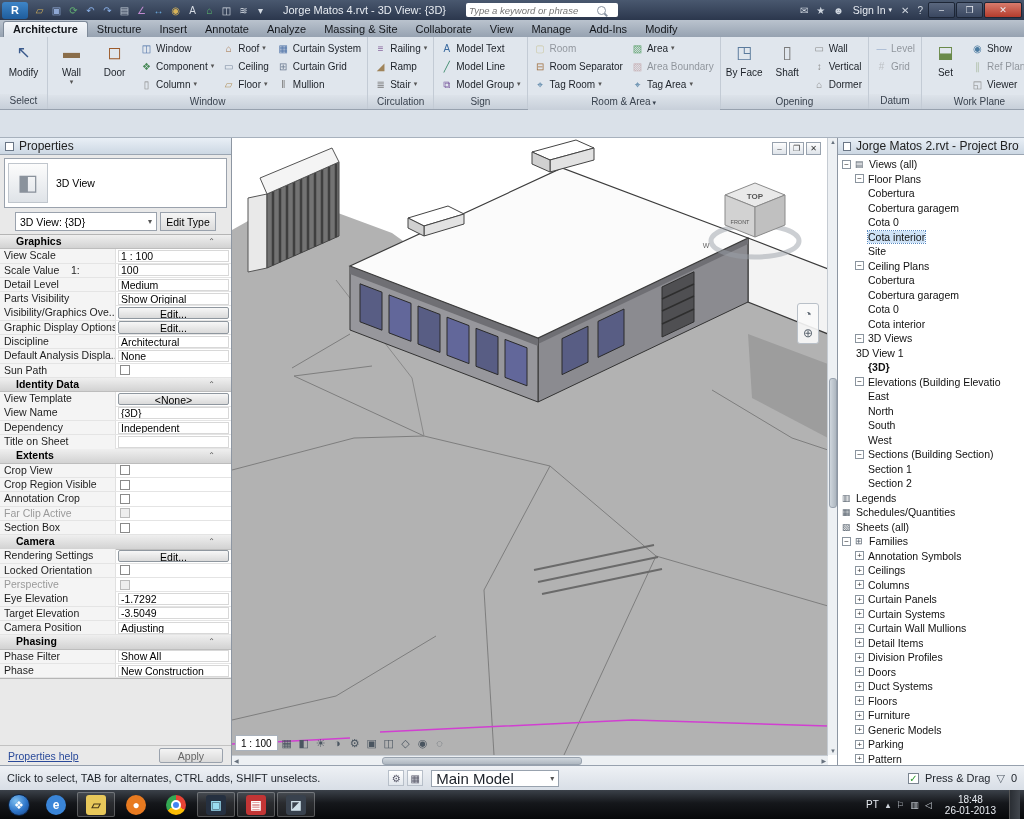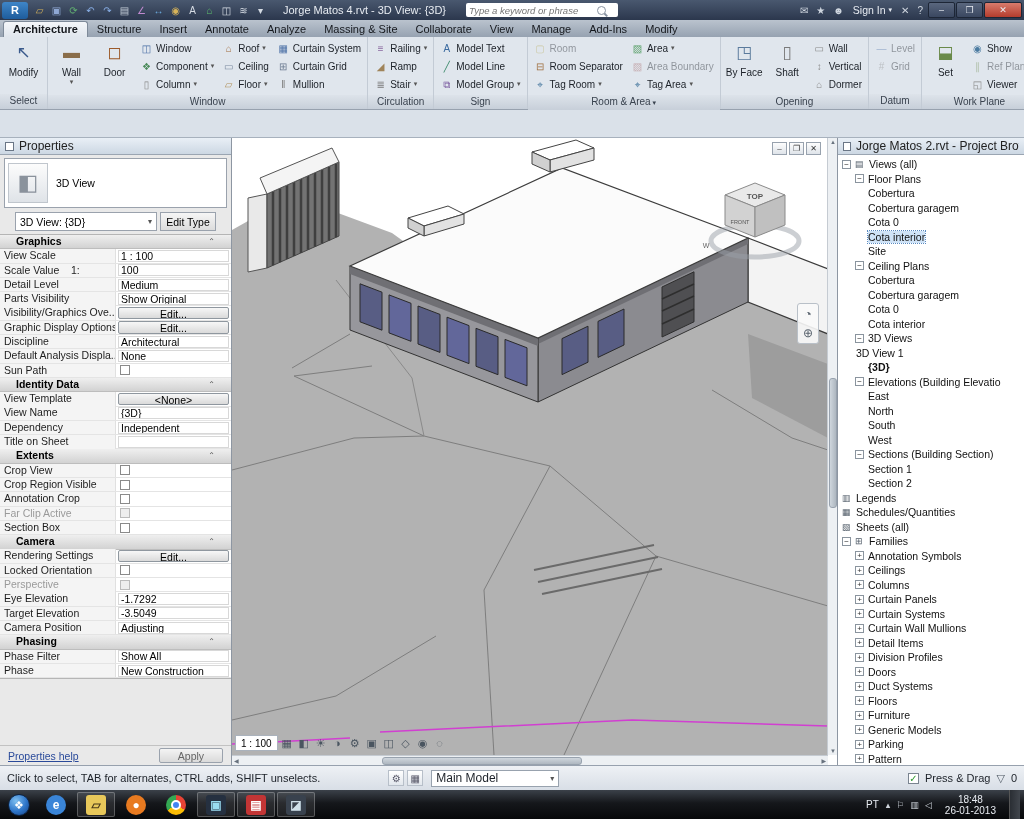--- a/index.html
+++ b/index.html
@@ -96,21 +96,21 @@
 .texp{width:9px;height:9px;border:1px solid #8a949e;background:#fff;font-size:8px;line-height:7px;text-align:center;color:#333;margin-right:4px;flex:0 0 9px}
 .ticon{width:11px;font-size:9px;color:#55606c;margin-right:3px}
 .tlabel{overflow:hidden}
 .trow.bold .tlabel{font-weight:bold}
 .trow.sel .tlabel{background:#cfe3f7;outline:1px dotted #5a8ac0}
 
 
 #statusbar{position:absolute;top:765px;left:0;right:0;height:25px;background:linear-gradient(#eef1f5,#d8dee6);border-top:1px solid #97a1ae;display:flex;align-items:center;font-size:11px;color:#1c2128;padding:0 7px;gap:8px}
 #sb-msg{white-space:nowrap}
 .sb-icon{width:16px;height:16px;border:1px solid #b7bfc9;background:linear-gradient(#fff,#e2e7ed);font-size:10px;line-height:15px;text-align:center;color:#556}
-#sb-combo{width:128px;height:17px;border:1px solid #98a2ae;background:#fff;display:flex;align-items:center;justify-content:space-between;padding:0 4px;font-size:12px}
+#sb-combo{width:128px;height:17px;border:1px solid #98a2ae;background:#fff;display:flex;align-items:center;justify-content:space-between;padding:0 4px;font-size:15px}
 #sb-combo:after{content:"\25BE";font-size:8px;color:#555}
 #sb-right{margin-left:auto;display:flex;align-items:center;gap:6px}
 #pd-check{width:11px;height:11px;border:1px solid #7a8490;background:#fff;color:#2e9a2e;font-size:10px;line-height:10px;text-align:center}
 .funnel{font-size:11px;color:#4a5560}
 
 
 #taskbar{position:absolute;top:790px;left:0;right:0;height:29px;background:linear-gradient(#3b4149,#15171b 45%,#07080a);display:flex;align-items:center;padding-left:2px}
 #start-button{width:34px;height:27px;display:flex;align-items:center;justify-content:center}
 #start-orb{width:22px;height:22px;border-radius:50%;background:radial-gradient(circle at 35% 30%,#7fc0f0,#2d74c8 55%,#173f7e);border:1px solid #0d2342;color:#fff;font-size:11px;line-height:20px;text-align:center}
 .tb-app{width:38px;height:25px;margin:0 1px;border-radius:2px;display:flex;align-items:center;justify-content:center}

